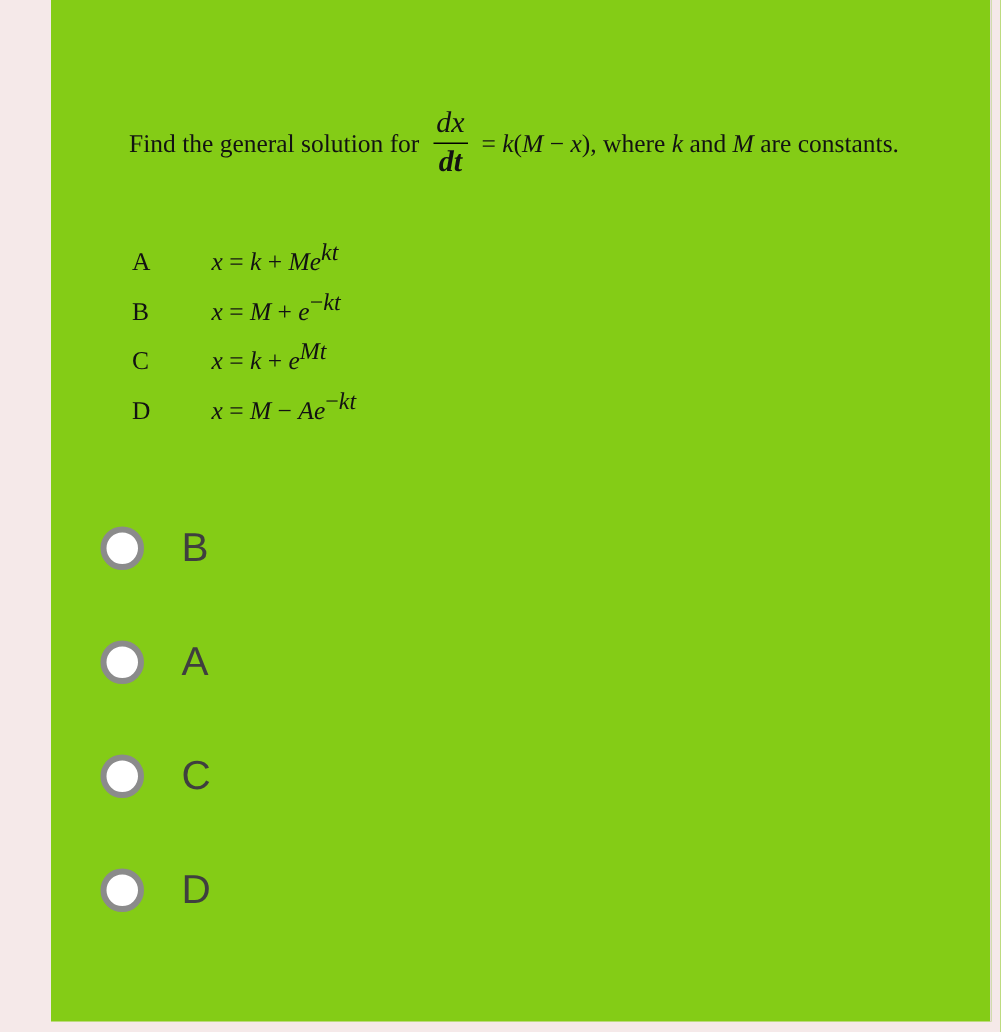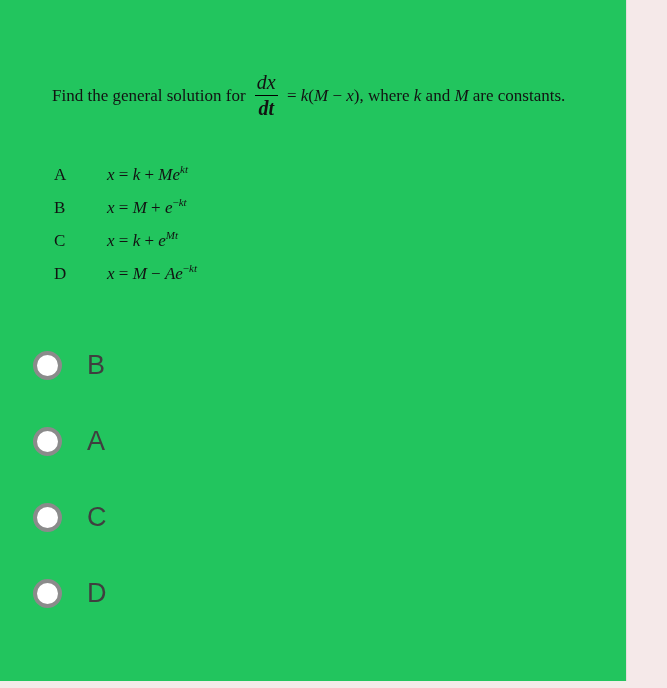--- a/index.html
+++ b/index.html
@@ -33,21 +33,21 @@
   }
   .frac .num { display:block; border-bottom:1px solid #000; padding:0 2px 1px 2px; }
   .frac .den { display:block; padding-top:1px;font-weight:bold; }
   
   .choices {
     position:absolute; left:54px; top:158px;
     font-size:17px; color:#121212;
   }
   .choice-row { height:33px; display:flex; align-items:center; }
   .choice-letter { width:53px; font-style:normal; }
-  .choice-formula sup { font-size:11px; line-height:0; }
+  .choice-formula sup { font-size:16px; line-height:0; }
   
   .radios {
     position:absolute; left:33px; top:350px;
     display:flex; flex-direction:column; gap:45px;
   }
   .radio-row { display:flex; align-items:center; cursor:pointer; }
   .radio-circle {
     width:29px; height:29px;
     border:4px solid #8b8b8b;
     border-radius:50%;
@@ -57,21 +57,21 @@
   .radio-label {
     margin-left:25px;
     font-family:"Liberation Sans", sans-serif;
     font-size:27px;
     color:#3f3f3f;
   }
 </style>
 </head>
 <body style="background: rgb(245, 233, 233);">
 
-<div class="card" style="background: #22c55e;">
+<div class="card" style="background: #84cc16; margin-left: 34px;">
 
   <div class="question">
     <span>Find the general solution for</span>
     <span class="frac"><span class="num"><span style="font-style: italic;">d</span><span style="font-style: italic;">x</span></span><span class="den"><span style="font-style: italic;">d</span><span style="font-style: italic;">t</span></span></span>
     <span><span>=</span><span> </span><span style="font-style: italic;">k</span><span>(</span><span style="font-style: italic;">M</span><span> </span><span>−</span><span> </span><span style="font-style: italic;">x</span><span>)</span><span>,</span></span>
     <span>where</span>
     <span><span style="font-style: italic;">k</span></span>
     <span>and</span>
     <span><span style="font-style: italic;">M</span></span>
     <span>are constants.</span>

